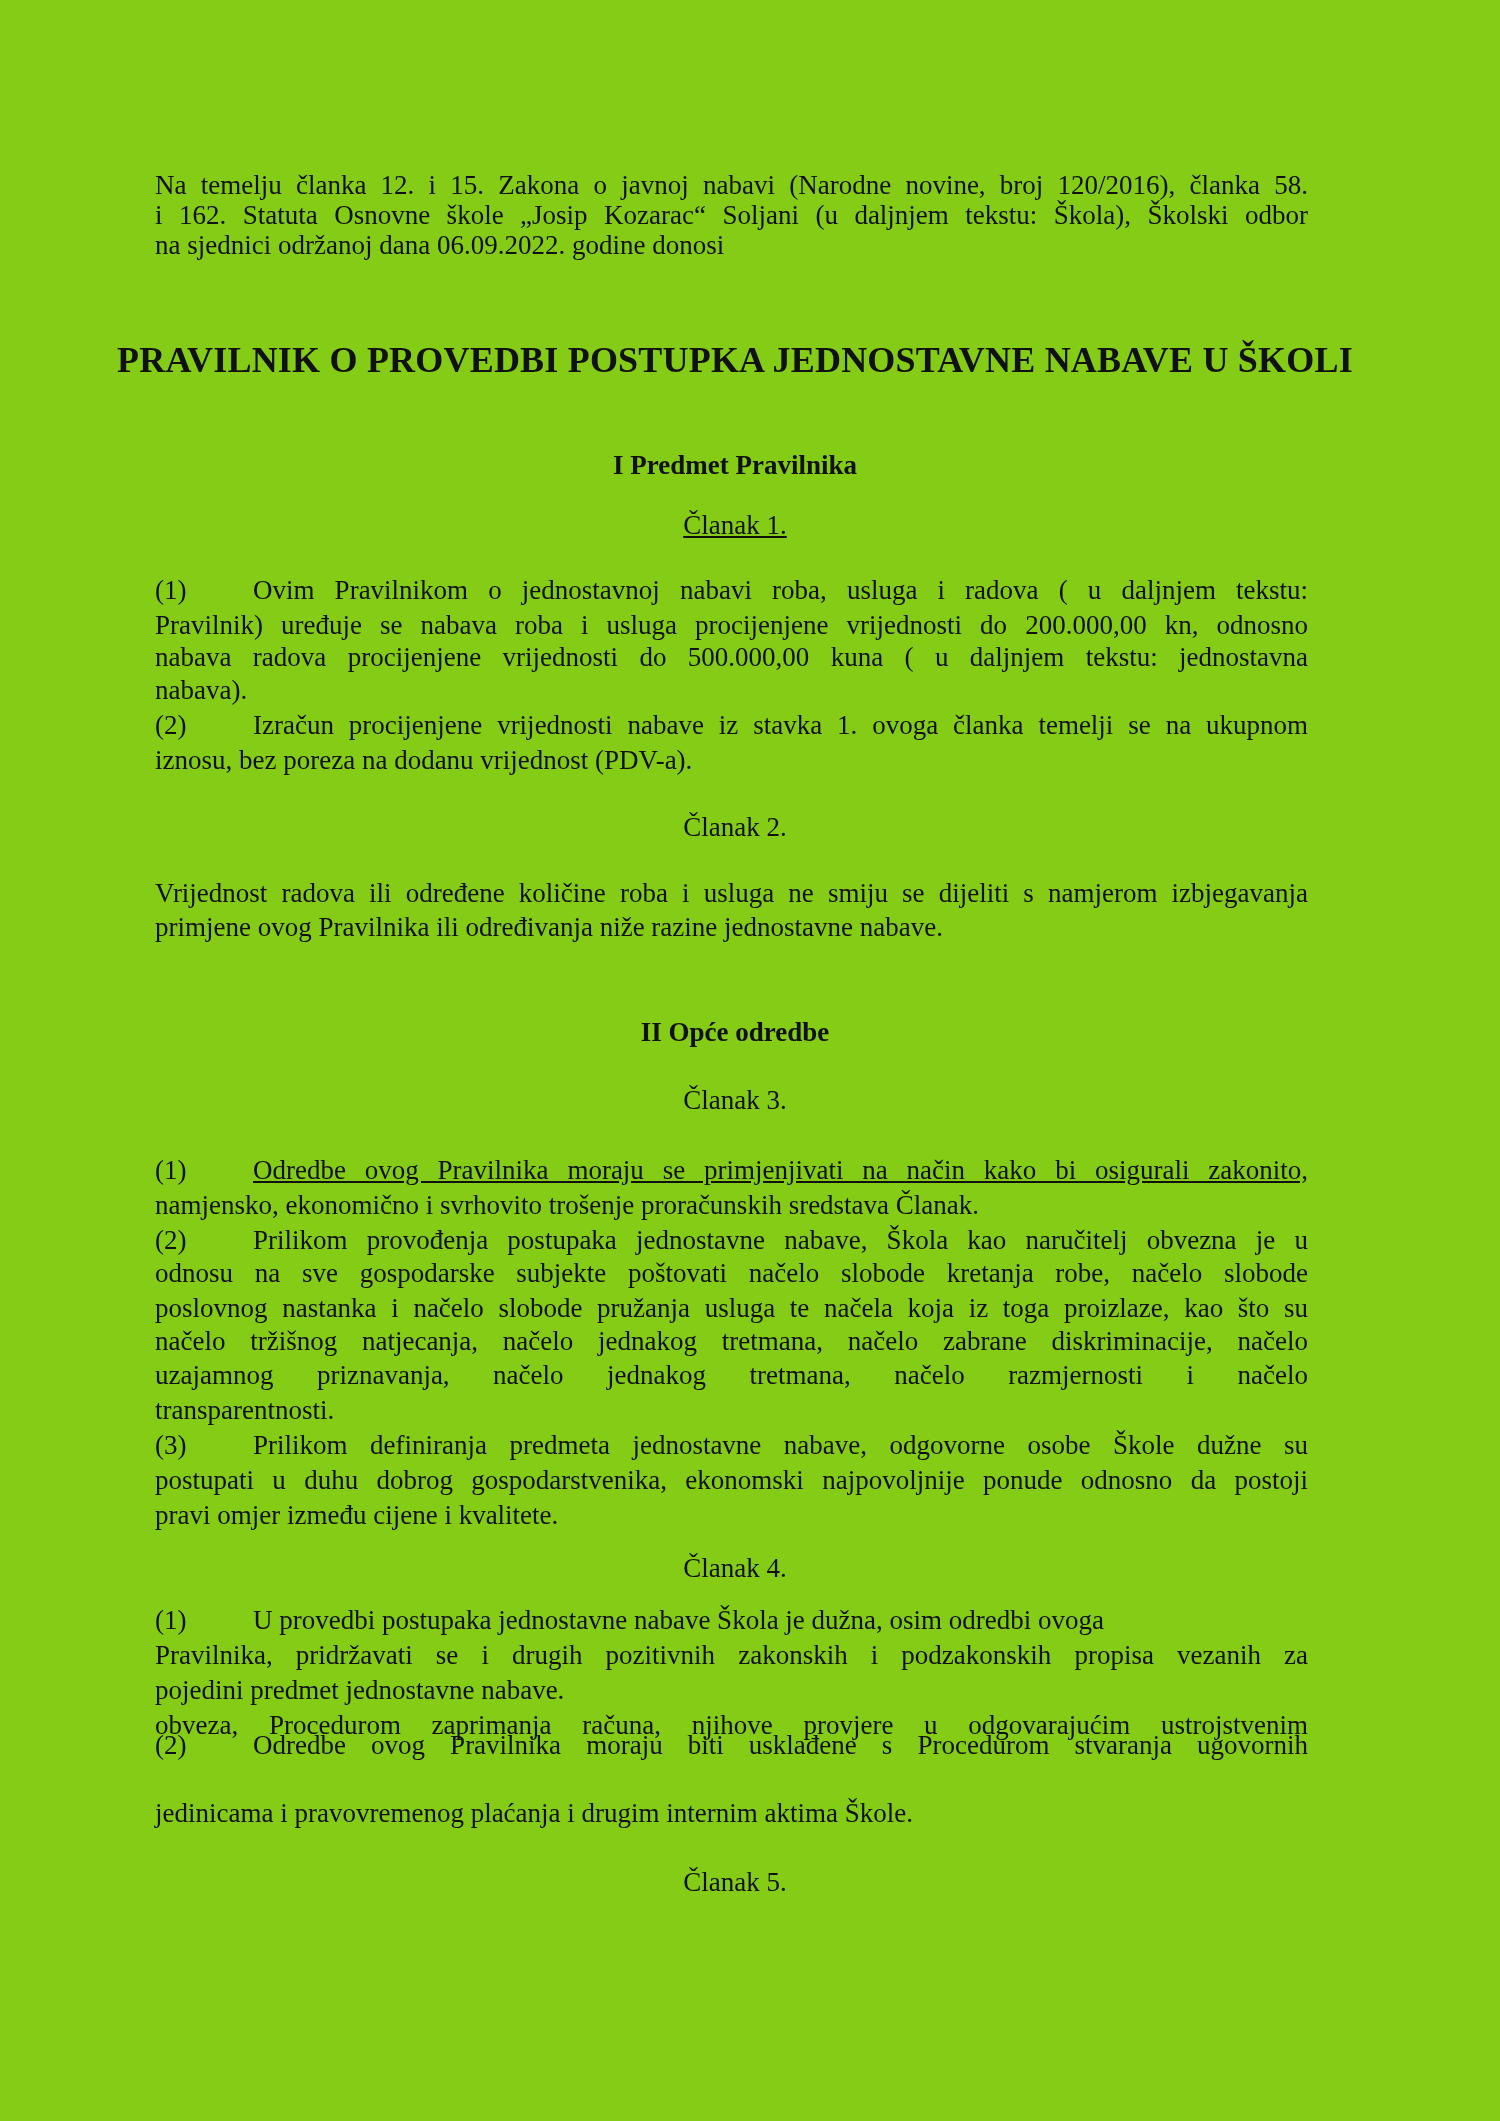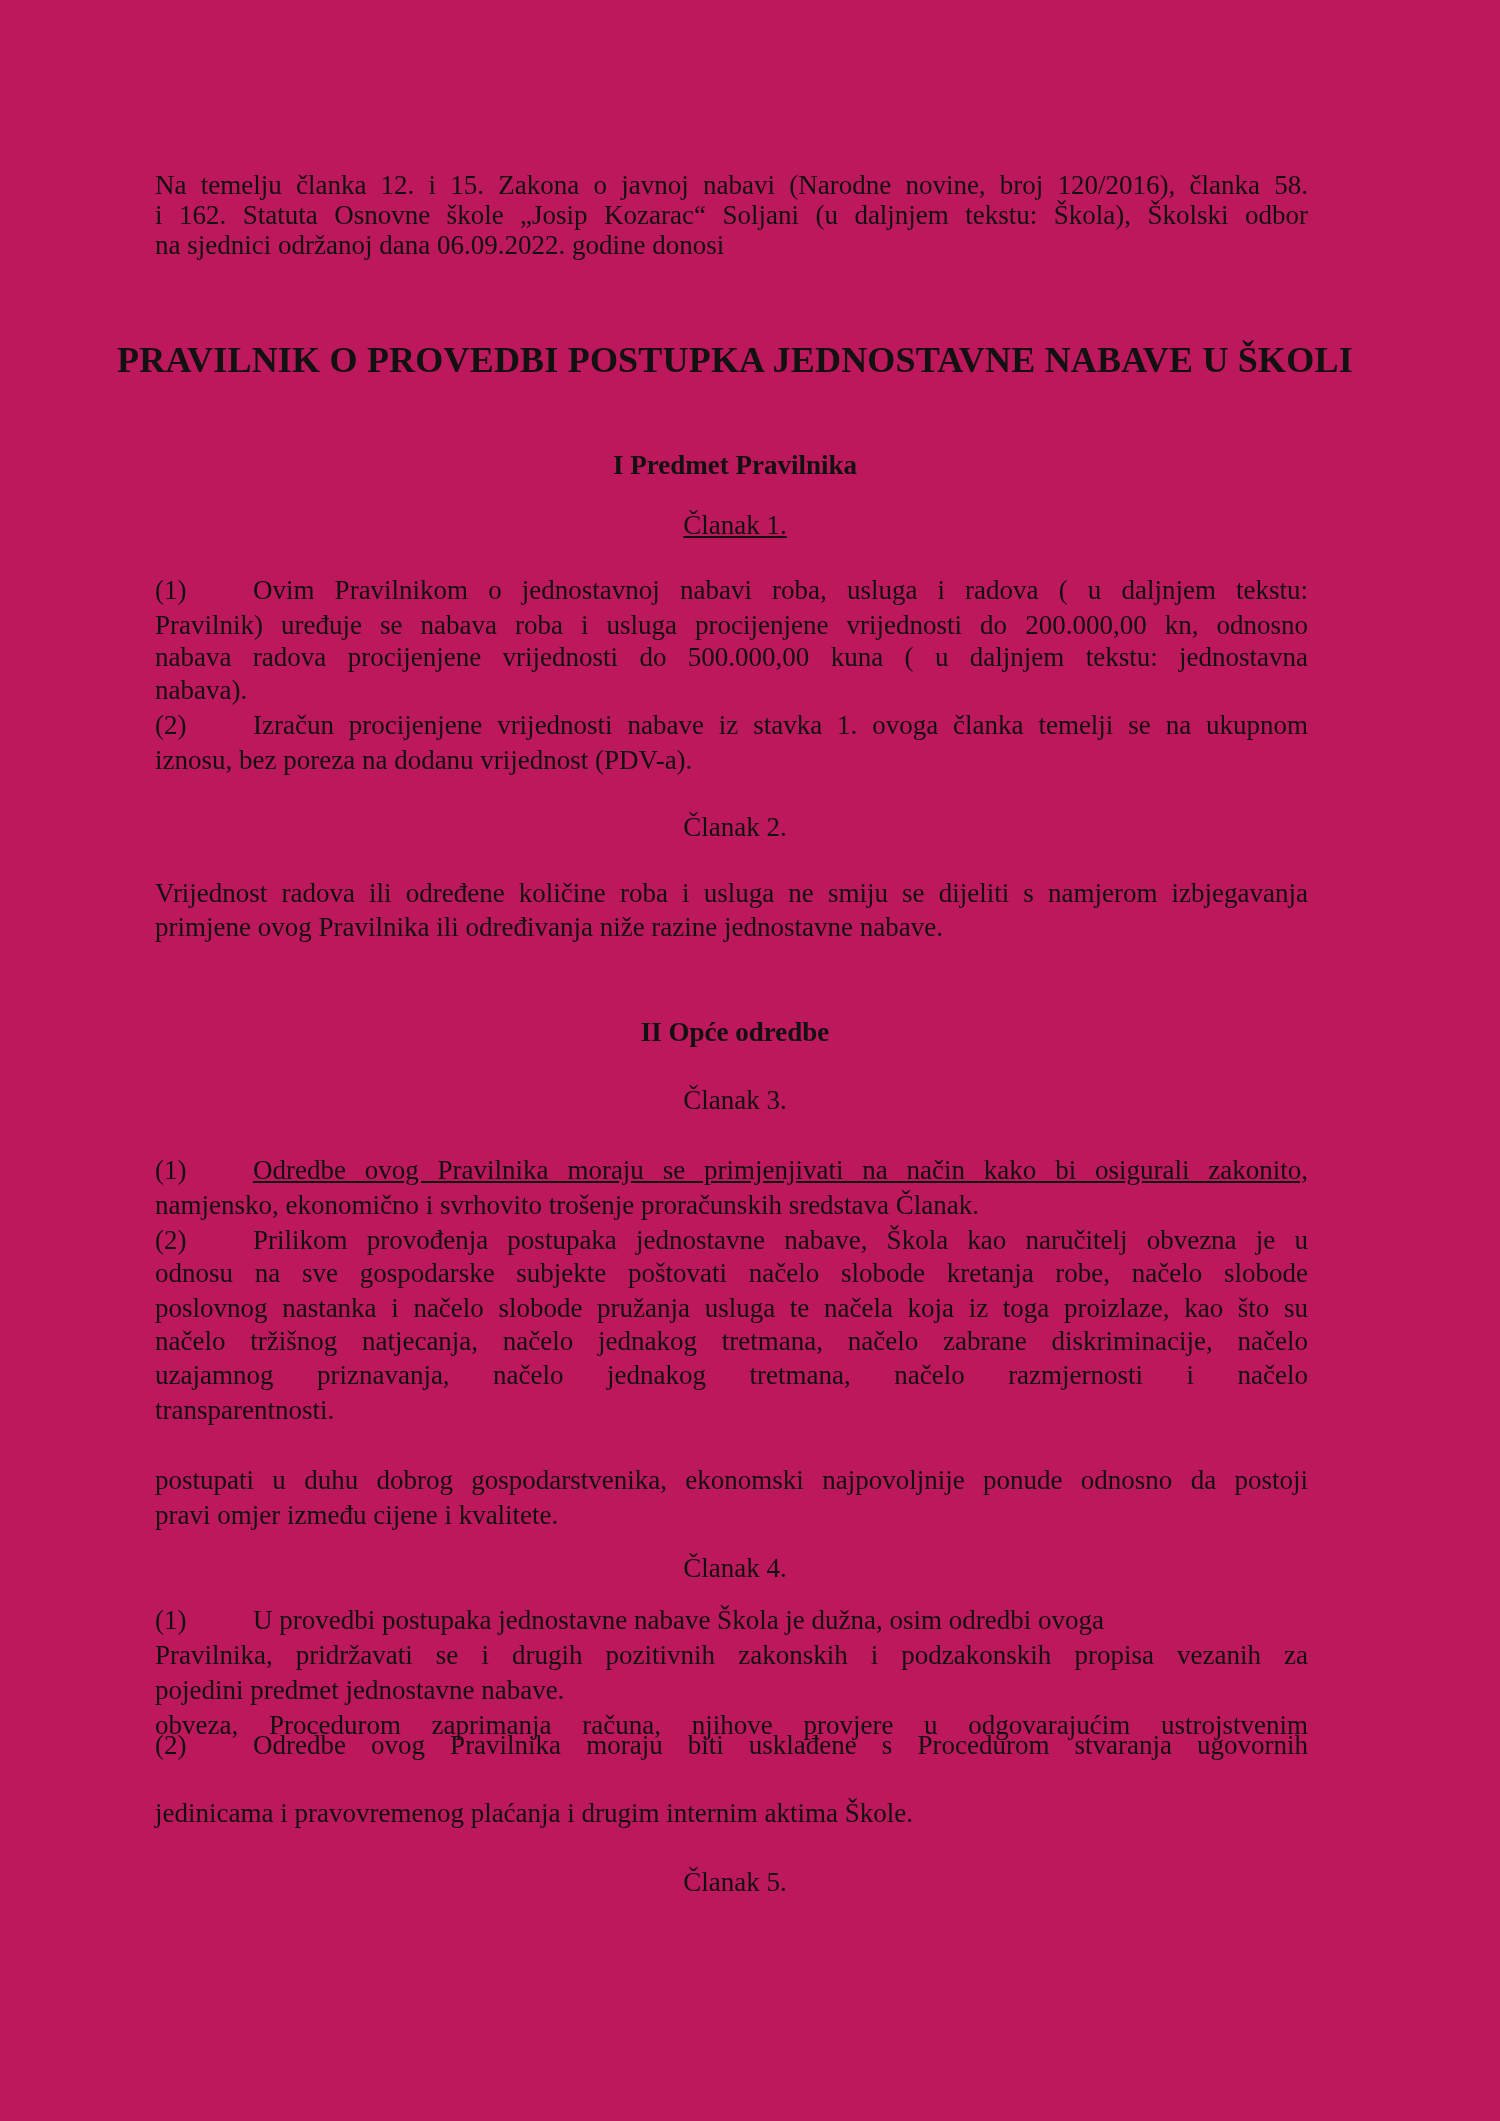--- a/index.html
+++ b/index.html
@@ -13,21 +13,21 @@
       position: relative;
       overflow: hidden;
       font-family: "Liberation Serif", "DejaVu Serif", serif;
       color: #111111;
     }
     .page {
       position: absolute;
       left: 0; top: 0;
       width: 1500px;
       height: 2121px;
-      background: #be185d;
+      background: #84cc16;
     }
     .line {
       position: absolute;
       left: 155px;
       width: 1153px;
       font-size: 27px;
       line-height: 34px;
       white-space: nowrap;
     }
     .justify {
@@ -93,20 +93,23 @@
 
   <div class="line justify" style="top:1223px;">
     <span class="marker">(2)</span><span>Prilikom provođenja postupaka jednostavne nabave, Škola kao naručitelj obvezna je u</span>
   </div>
   <div class="line justify" style="top:1256px;">odnosu na sve gospodarske subjekte poštovati načelo slobode kretanja robe, načelo slobode</div>
   <div class="line justify" style="top:1291px;">poslovnog nastanka i načelo slobode pružanja usluga te načela koja iz toga proizlaze, kao što su</div>
   <div class="line justify" style="top:1324px;">načelo tržišnog natjecanja, načelo jednakog tretmana, načelo zabrane diskriminacije, načelo</div>
   <div class="line justify" style="top:1358px;">uzajamnog priznavanja, načelo jednakog tretmana, načelo razmjernosti i načelo</div>
   <div class="line" style="top:1393px;">transparentnosti.</div>
 
+  <div class="line justify" style="top:1428px;">
+    <span class="marker">(3)</span><span>Prilikom definiranja predmeta jednostavne nabave, odgovorne osobe Škole dužne su</span>
+  </div>
   <div class="line justify" style="top:1463px;">postupati u duhu dobrog gospodarstvenika, ekonomski najpovoljnije ponude odnosno da postoji</div>
   <div class="line" style="top:1498px;">pravi omjer između cijene i kvalitete.</div>
 
   <div class="line center" style="top:1551px;">Članak 4.</div>
 
   <div class="line" style="top:1603px;">
     <span class="marker">(1)</span><span>U provedbi postupaka jednostavne nabave Škola je dužna, osim odredbi ovoga</span>
   </div>
   <div class="line justify" style="top:1638px;">Pravilnika, pridržavati se i drugih pozitivnih zakonskih i podzakonskih propisa vezanih za</div>
   <div class="line" style="top:1673px;">pojedini predmet jednostavne nabave.</div>

